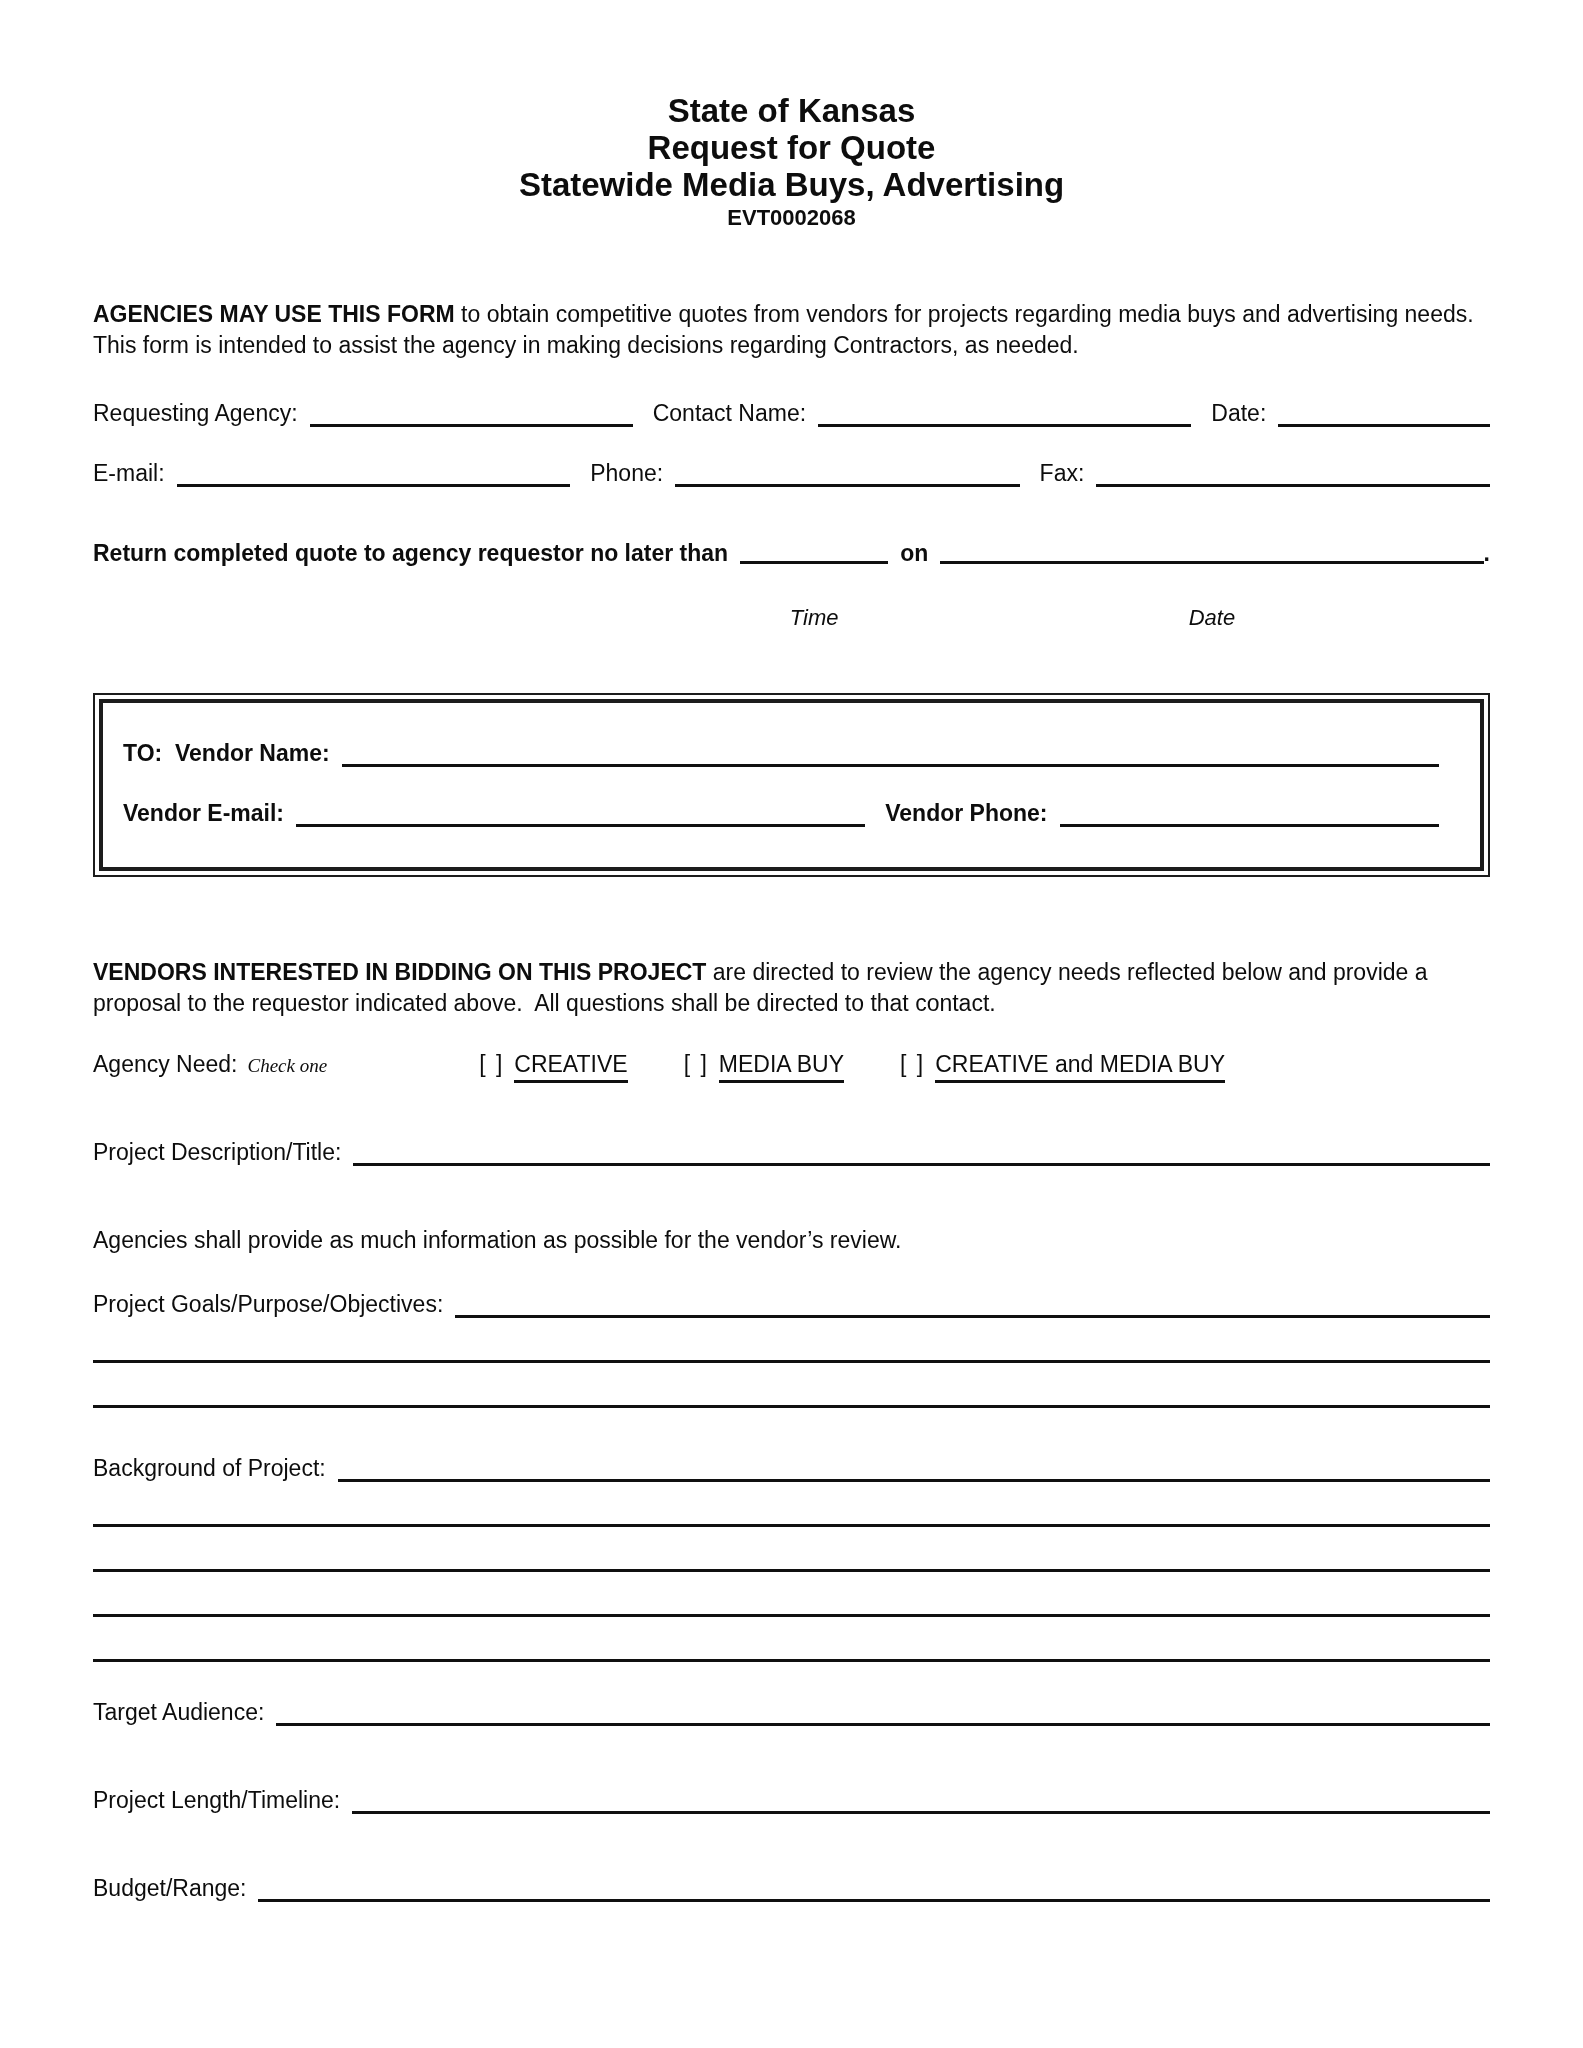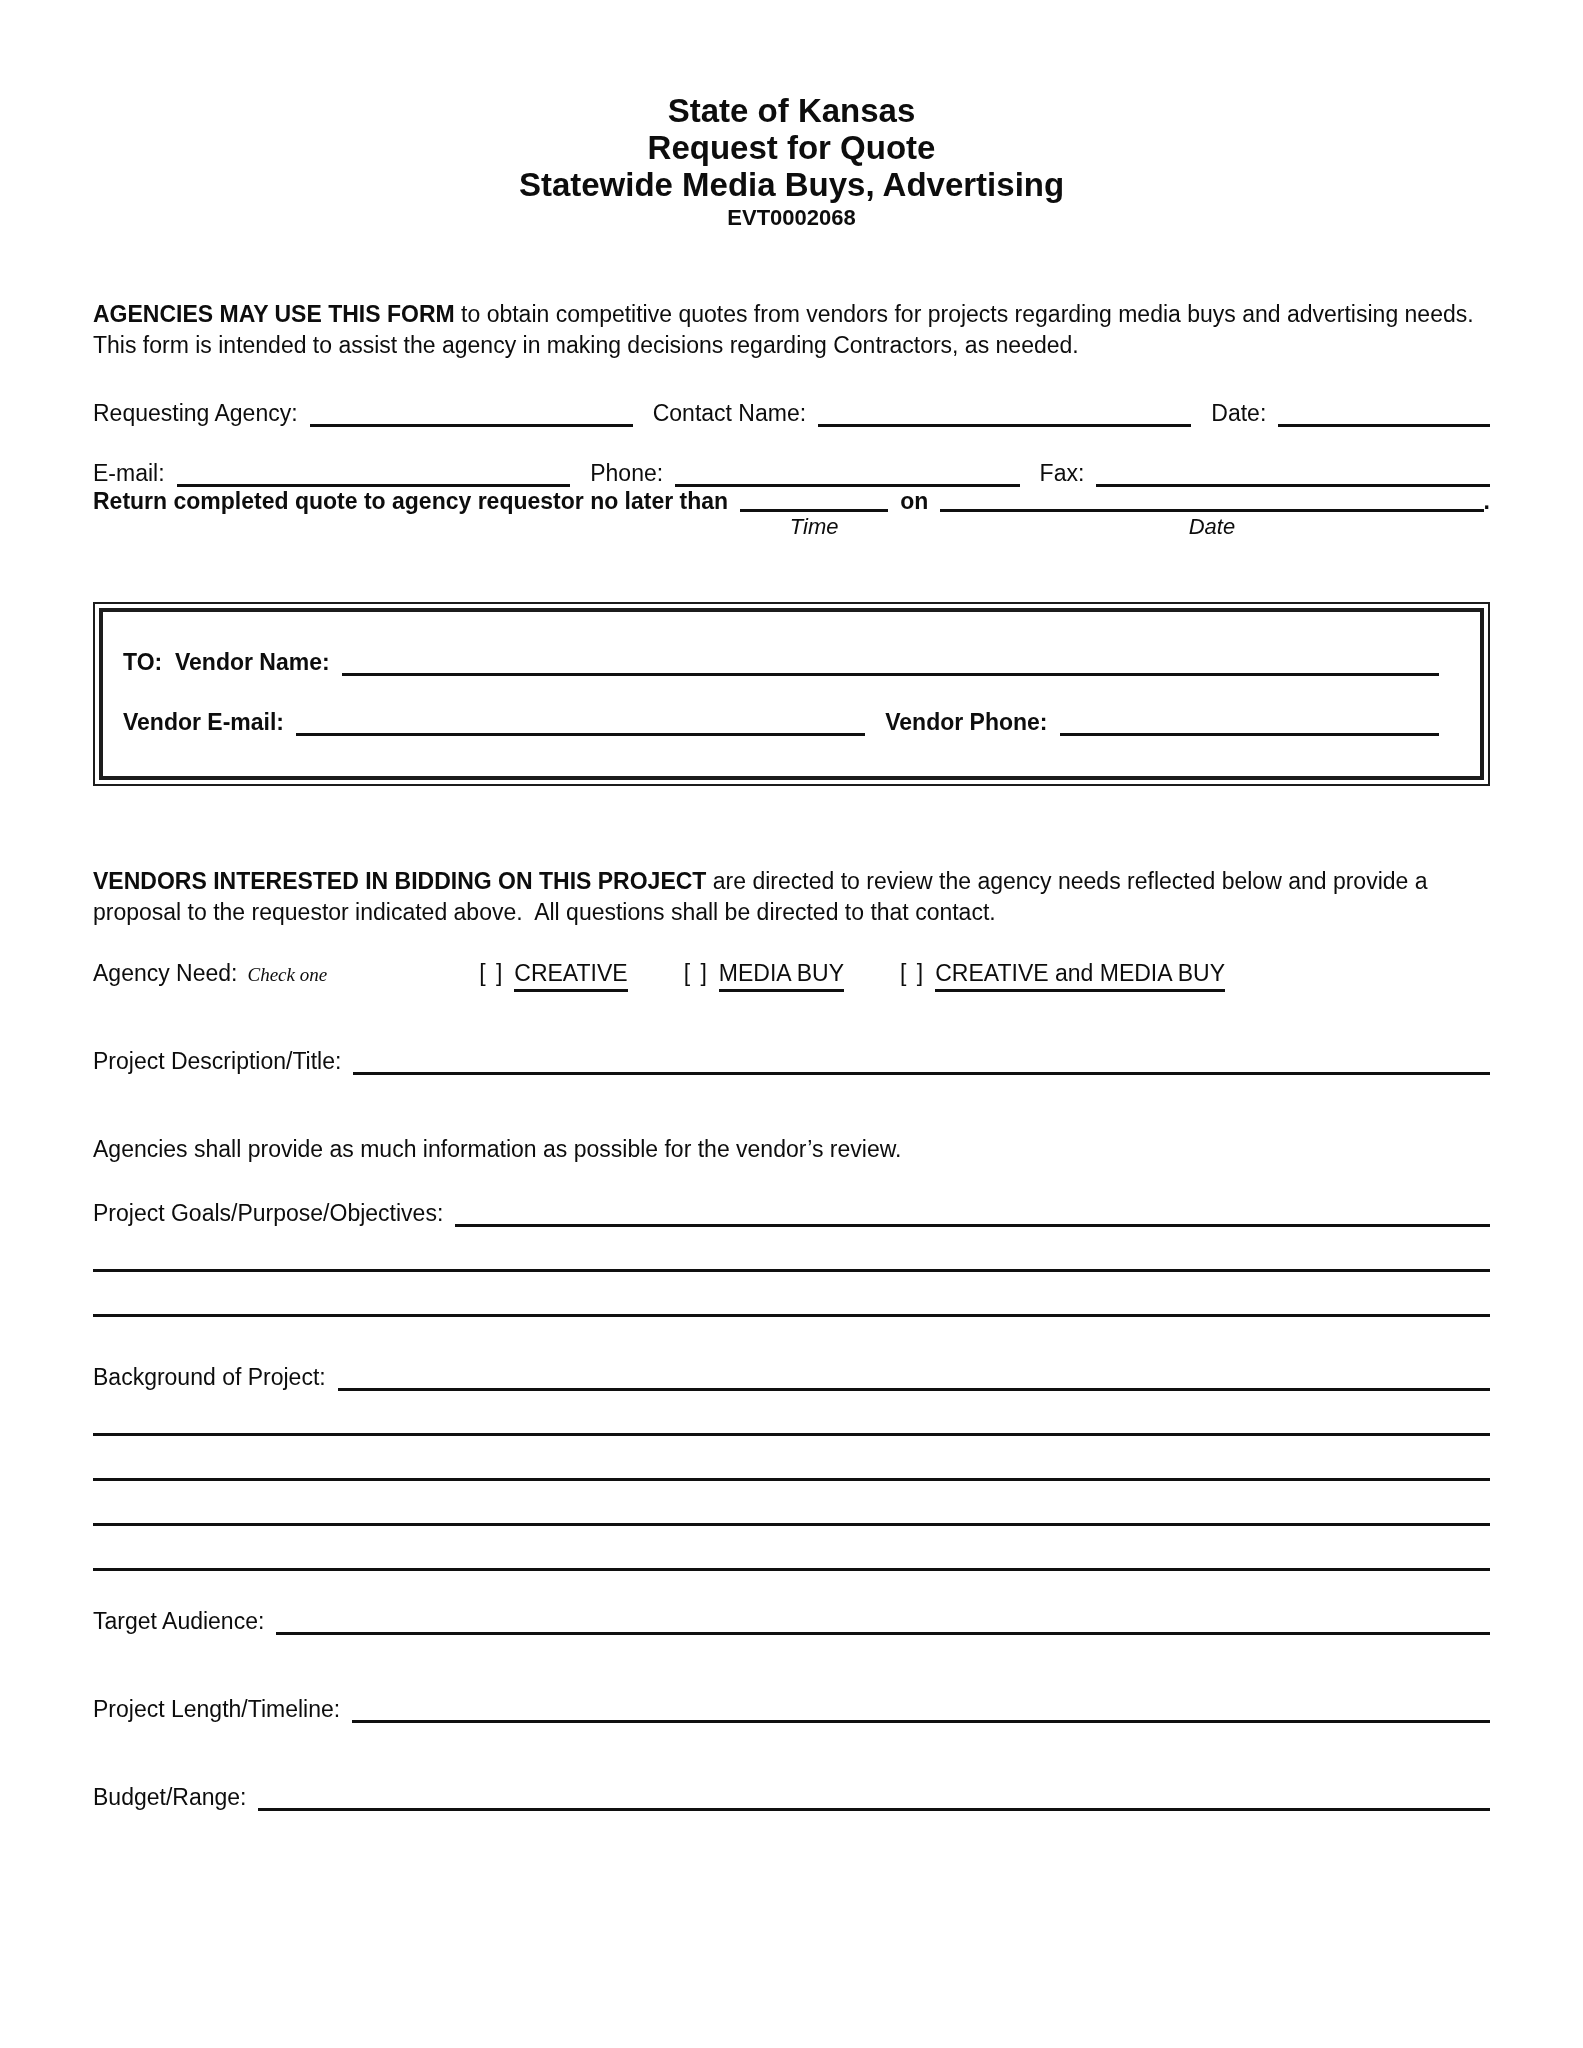--- a/index.html
+++ b/index.html
@@ -45,26 +45,27 @@
   .writein-line {
     height: 45px;
     border-bottom: 3px solid #101010;
   }
 
   .row-agency  { margin-top: 38px; }
   .row-email   { margin-top: 32px; }
 
   
   .return-row {
+    margin-top: 52px;
     display: flex;
     align-items: flex-start;
     line-height: 28px;
   }
   .return-row .bold-lbl { font-weight: bold; white-space: nowrap; }
-  .cap-col { display: flex; flex-direction: column; }
+  .cap-col { display: flex; flex-direction: column; gap: 39px; }
   .cap-col .blank2 {
     height: 25px;
     border-bottom: 3px solid #101010;
   }
   .cap-col .caption {
     font-style: italic;
     font-size: 22px;
     text-align: center;
     line-height: 30px;
   }

